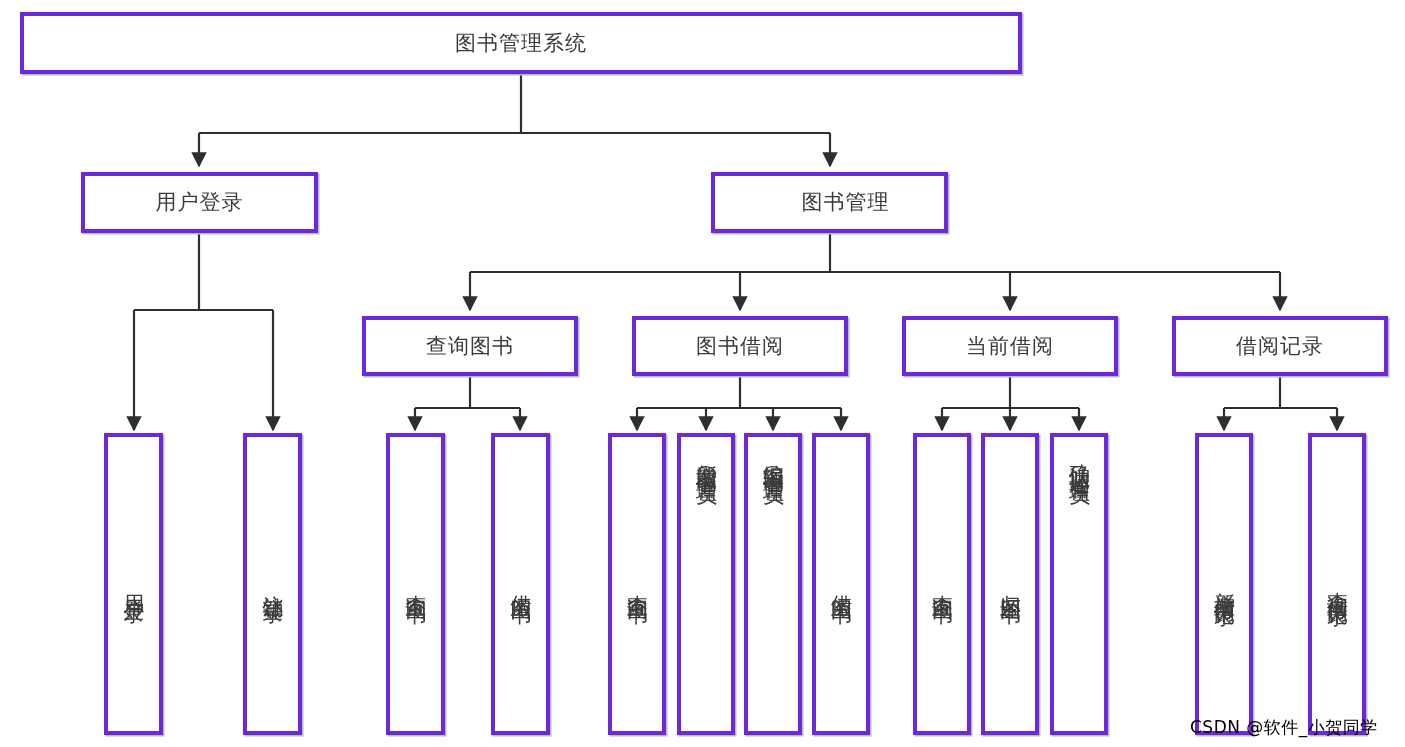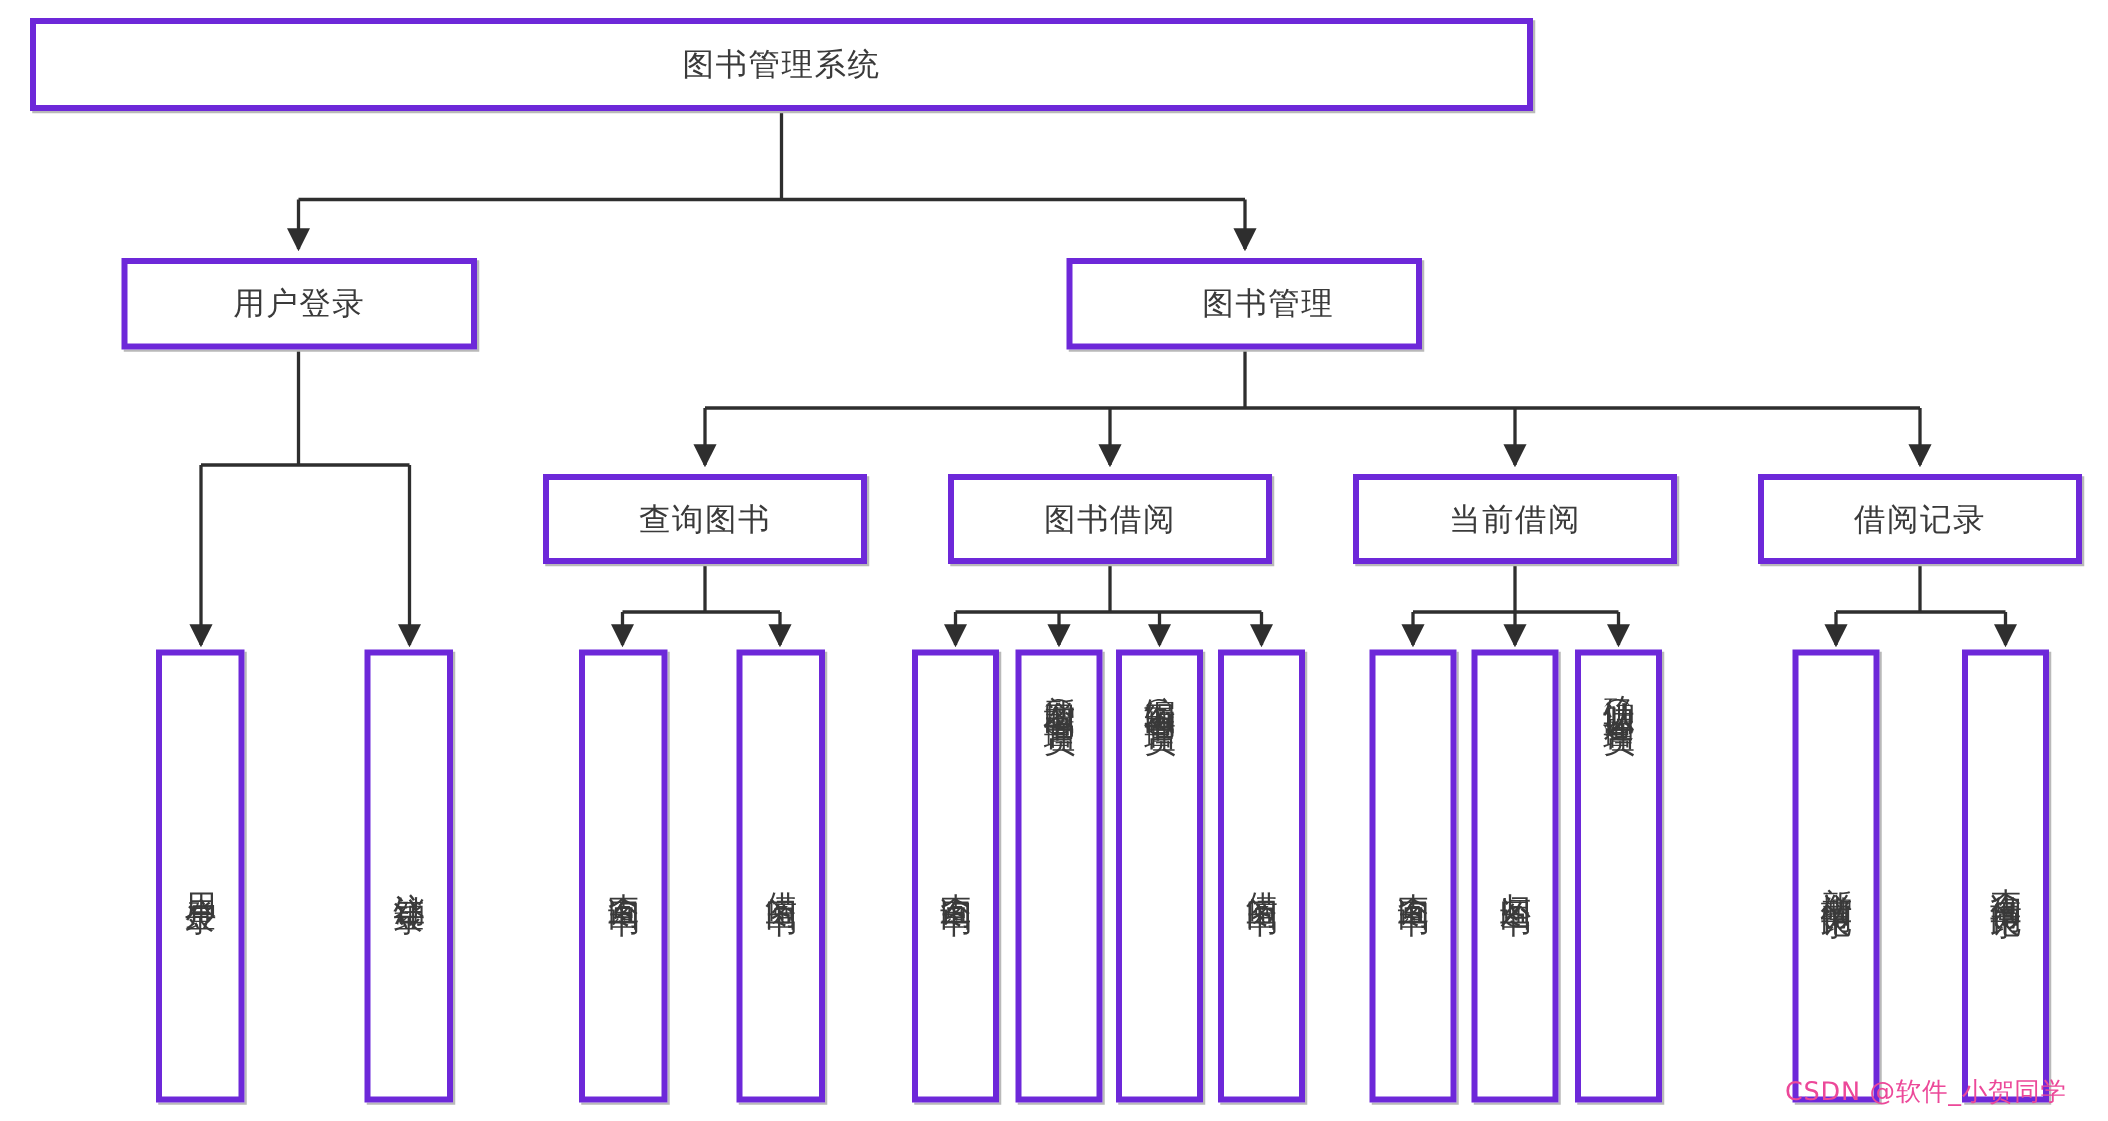--- a/index.html
+++ b/index.html
@@ -55,21 +55,21 @@
   }
   .node.vert.mid {
     align-items: center;
     padding-top: 0;
   }
   #watermark {
     position: absolute;
     left: 1190px;
     top: 716px;
     font-size: 17px;
-    color: #ec4899;
+    color: #000000;
     letter-spacing: 0.5px;
     white-space: nowrap;
     z-index: 5;
     font-family: "DejaVu Sans", "Liberation Sans", sans-serif;
   }
 </style>
 </head>
 <body>
 
 <div id="canvas">

